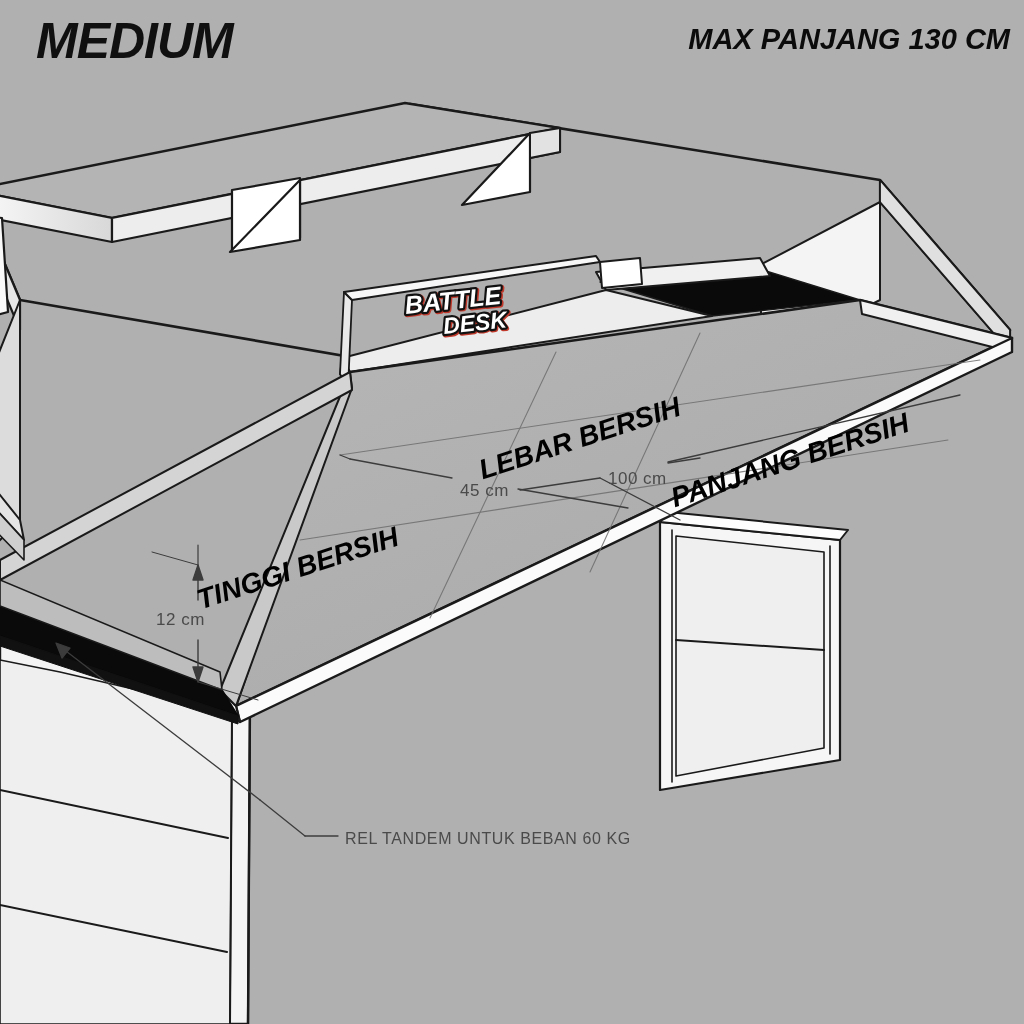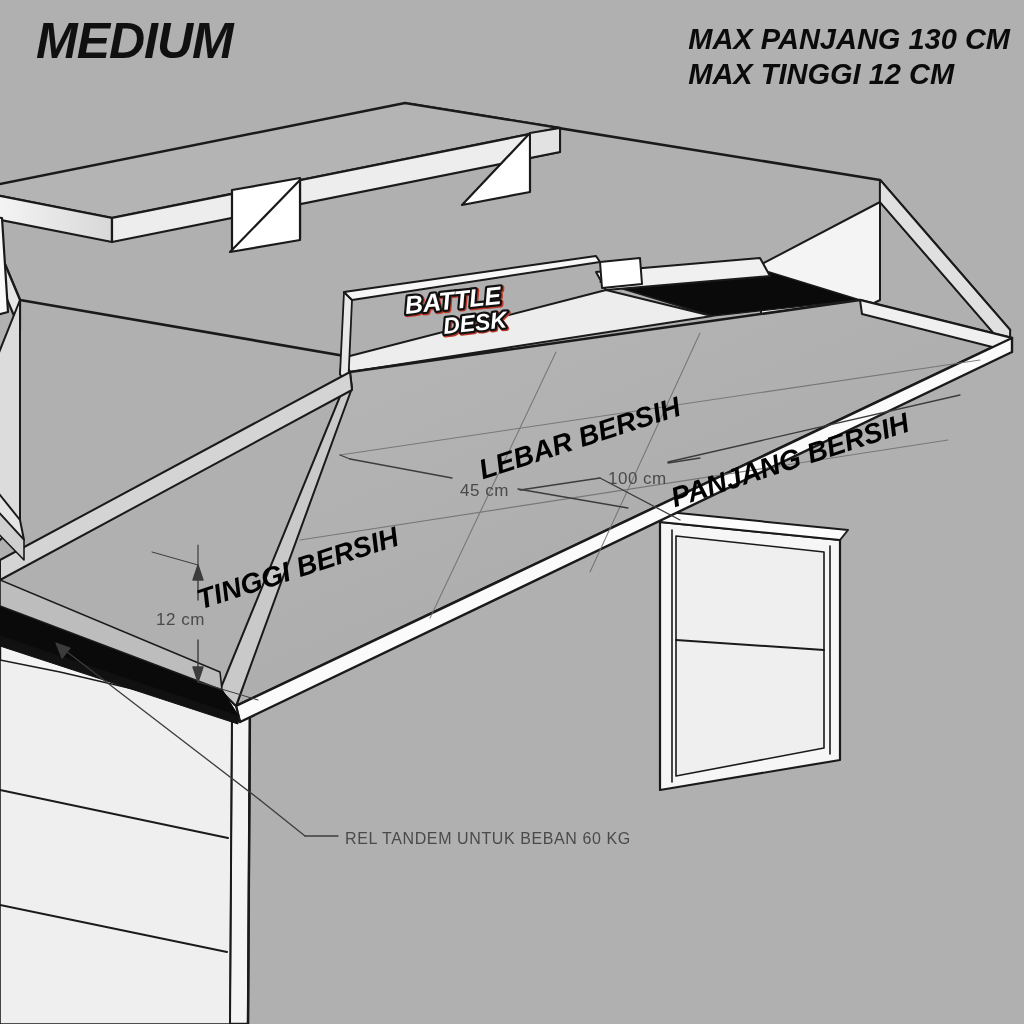--- a/index.html
+++ b/index.html
@@ -16,21 +16,21 @@
   .title-medium{
     position:absolute;left:36px;top:12px;
     font-family:Liberation Sans, sans-serif;
     font-size:50px;font-weight:bold;font-style:italic;
     letter-spacing:-1px;
     color:#101010;
     white-space:nowrap;
   }
   .spec-block{
     position:absolute;right:14px;top:22px;
-    text-align:left;
+    text-align:right;
   }
   .spec-line{
     font-family:"Liberation Sans", sans-serif;
     font-size:29px;font-weight:bold;font-style:italic;
     color:#0b0b0b;
     line-height:1.22;
     white-space:nowrap;
     letter-spacing:0px;
   }
 
@@ -240,21 +240,20 @@
         <polygon points="56,643 70,648 62,658"></polygon>
       </g>
 
     </g>
   </svg>
 
   <div class="title-medium">MEDIUM</div>
 
   <div class="spec-block">
     <div class="spec-line">MAX PANJANG 130 CM</div>
-    <div class="spec-line">MAX TINGGI 12 CM</div>
   </div>
 
   <div class="logo">
     <svg width="120" height="60" viewBox="0 0 120 60">
       <g font-family="'Liberation Sans', sans-serif" font-weight="bold" font-style="italic">
         <text x="5" y="25" font-size="25" fill="#c0392b" stroke="#c0392b" stroke-width="5" stroke-linejoin="round">BATTLE</text>
         <text x="4" y="24" font-size="25" fill="#ffffff" stroke="#111111" stroke-width="4.5" stroke-linejoin="round">BATTLE</text>
         <text x="4" y="24" font-size="25" fill="#ffffff">BATTLE</text>
 
         <text x="41" y="49" font-size="23" fill="#c0392b" stroke="#c0392b" stroke-width="5" stroke-linejoin="round">DESK</text>

